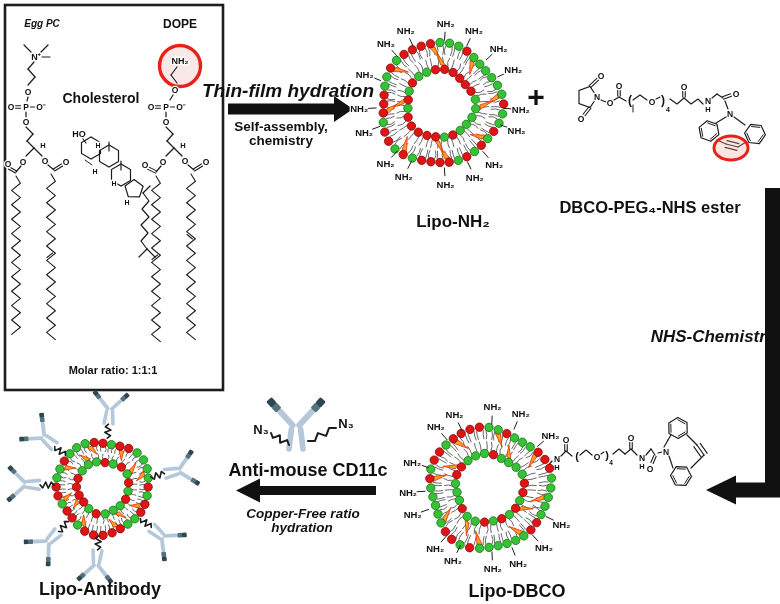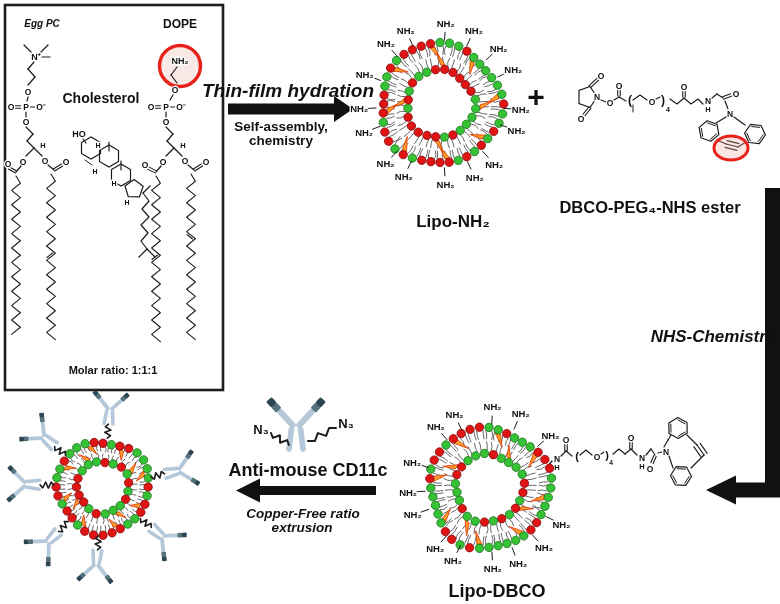--- a/index.html
+++ b/index.html
@@ -993,16 +993,17 @@
   <div class="lbl" style="left:536px;top:97px;font-size:30px;">+</div>
 
   <div class="lbl" style="left:453px;top:209px;font-size:17px;margin-top:12px;">Lipo-NH₂</div>
   <div class="lbl" style="left:650px;top:207px;font-size:16.5px;">DBCO-PEG₄-NHS ester</div>
   <div class="lbl it" style="left:713px;top:336px;font-size:17px;">NHS-Chemistry</div>
 
   <div class="lbl" style="left:261px;top:429px;font-size:13px;">N₃</div>
   <div class="lbl" style="left:346px;top:423px;font-size:13px;">N₃</div>
   <div class="lbl" style="left:308px;top:470px;font-size:18px;">Anti-mouse CD11c</div>
   <div class="lbl it" style="left:303px;top:514px;font-size:13.5px;">Copper-Free ratio</div>
-  <div class="lbl it" style="left:302px;top:528px;font-size:13.5px;">extrusion</div>
+  <div class="lbl it" style="left:302px;top:528px;font-size:13.5px;">hydration</div>
 
-  <div class="lbl" style="left:497px;top:591px;font-size:18px;">Lipo-DBCO</div>
+  <div class="lbl" style="left:517px;top:591px;font-size:18px;">Lipo-DBCO</div>
+  <div class="lbl" style="left:100px;top:589px;font-size:18px;">Lipo-Antibody</div>
 </div>
 
 </body></html>

